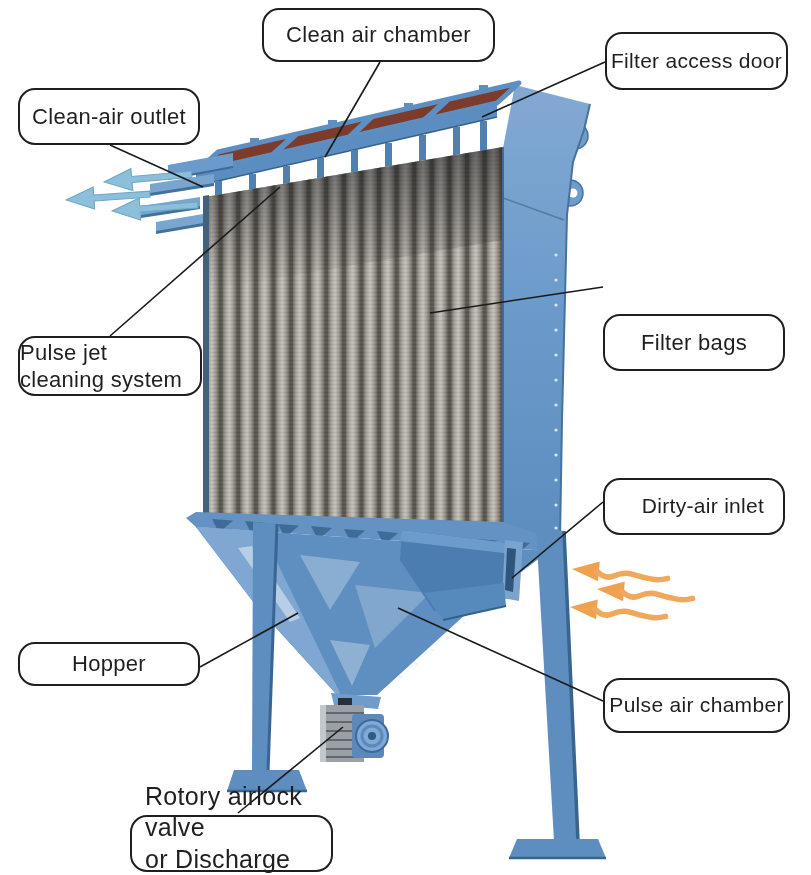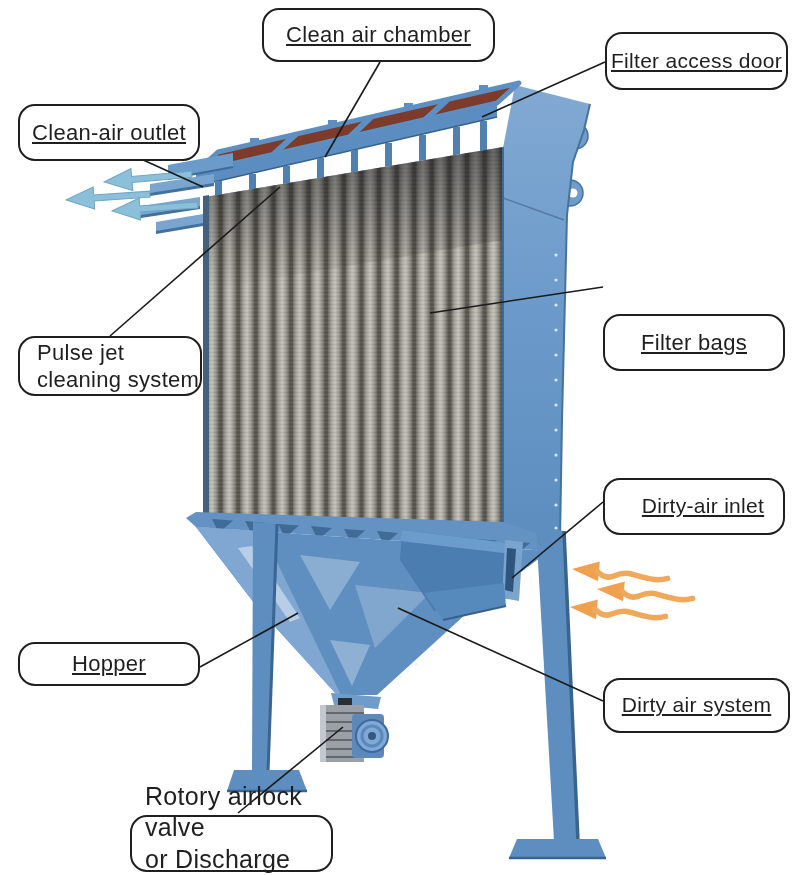--- a/index.html
+++ b/index.html
@@ -2,22 +2,22 @@
 <html><head>
 <meta charset="utf-8">
 <style>
   html,body{margin:0;padding:0;background:#fff;}
   #stage{position:relative;width:811px;height:875px;background:#ffffff;overflow:hidden;
          font-family:"Liberation Sans", sans-serif;}
   #machine-svg{position:absolute;left:0;top:0;}
   .callout{position:absolute;background:#ffffff;border:2.2px solid #1f1f1f;border-radius:17px;
            color:#1f1f1f;display:flex;flex-direction:column;justify-content:center;
            box-sizing:border-box;font-size:21px;letter-spacing:.3px;}
-  .callout.center{align-items:center;text-align:center;text-decoration:underline;}
-  .callout.left{align-items:flex-start;padding-left:17px;}
+  .callout.center{align-items:center;text-align:center;}
+  .callout.left{align-items:flex-start;}
   .callout span{display:block;line-height:1.25;}
 </style>
 </head>
 <body>
 
 <div id="stage">
 
 <svg id="machine-svg" width="811" height="875" viewBox="0 0 811 875">
   <defs>
     <linearGradient id="bagGrad" x1="0" y1="0" x2="1" y2="0">
@@ -236,21 +236,21 @@
 </svg>
 
 <div class="callout center" style="left:262px;top:8px;width:233px;height:54px;font-size:22px;">
   <span>Clean air chamber</span>
 </div>
 
 <div class="callout center" style="left:605px;top:32px;width:183px;height:58px;font-size:21px;">
   <span>Filter access door</span>
 </div>
 
-<div class="callout center" style="left:18px;top:104px;width:182px;height:57px;font-size:22px;">
+<div class="callout center" style="left:18px;top:88px;width:182px;height:57px;font-size:22px;">
   <span>Clean-air outlet</span>
 </div>
 
 <div class="callout left" style="left:18px;top:336px;width:184px;height:60px;font-size:22px;">
   <span>Pulse jet</span>
   <span>cleaning system</span>
 </div>
 
 <div class="callout center" style="left:603px;top:278px;width:182px;height:57px;font-size:22px;margin-top:36px;">
   <span>Filter bags</span>
@@ -258,21 +258,21 @@
 
 <div class="callout center" style="left:603px;top:478px;width:182px;height:57px;font-size:21px;padding-left:18px;">
   <span>Dirty-air inlet</span>
 </div>
 
 <div class="callout center" style="left:18px;top:642px;width:182px;height:44px;font-size:22px;">
   <span>Hopper</span>
 </div>
 
 <div class="callout center" style="left:603px;top:678px;width:187px;height:55px;font-size:21px;">
-  <span>Dirty air system</span>
+  <span>Pulse air chamber</span>
 </div>
 
 <div class="callout left" style="left:130px;top:815px;width:203px;height:57px;font-size:25px;padding-left:13px;">
   <span>Rotory airlock valve</span>
   <span>or Discharge valve</span>
 </div>
 
 </div>
 
 </body></html>

